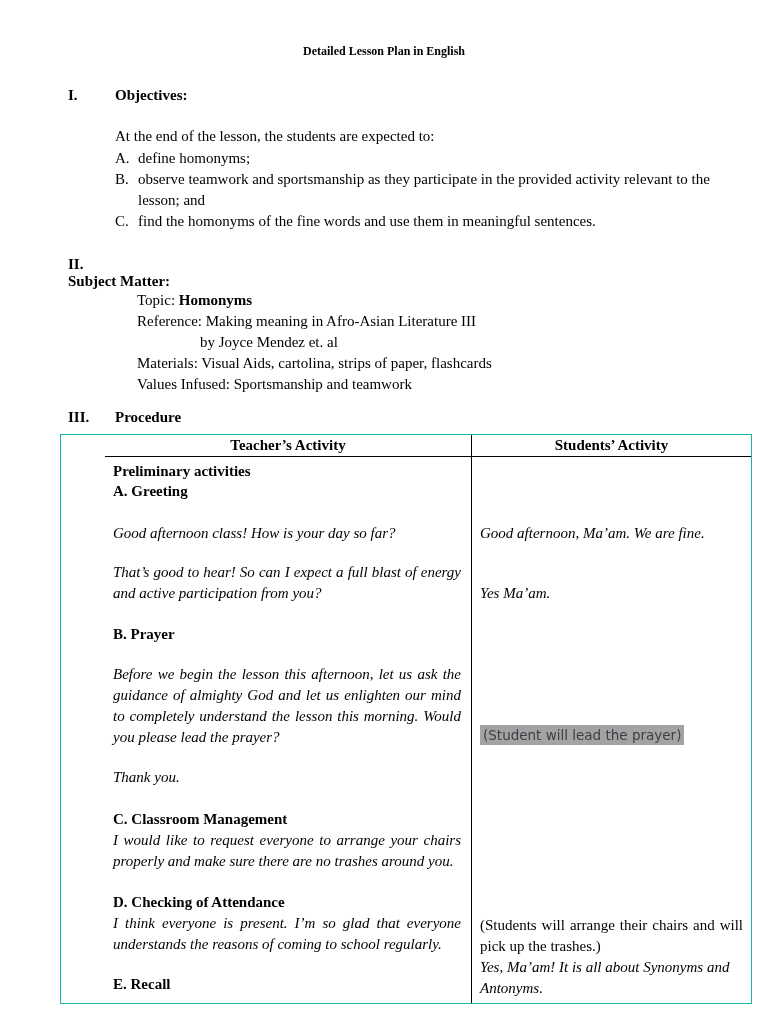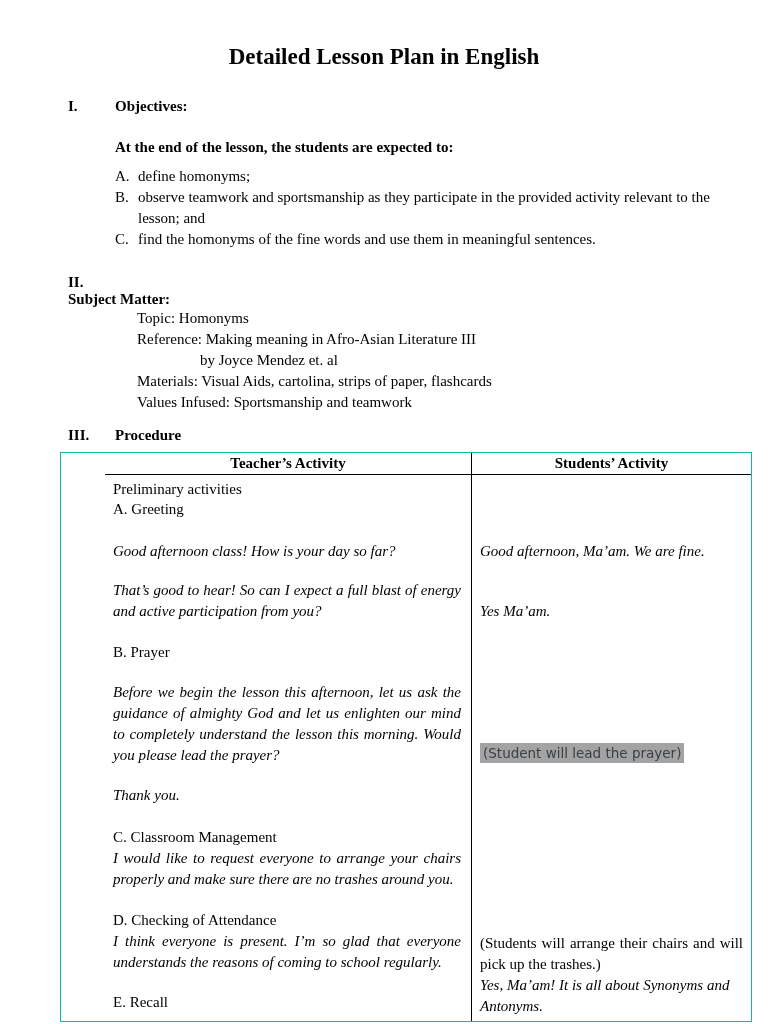--- a/index.html
+++ b/index.html
@@ -3,43 +3,43 @@
 <meta charset="utf-8">
 <style>
   html,body{margin:0;padding:0;background:#e9e9e9;}
   .page{
     width:768px;height:1024px;margin:0 auto;background:#ffffff;
     position:relative;font-family:"Liberation Serif",serif;
     font-size:15px;color:#000;overflow:hidden;
   }
   .title{
     margin:0;padding-top:44px;text-align:center;
-    font-size:23px;font-weight:bold;
+    font-size:12px;font-weight:bold;
   }
   .sec-head{display:flex;margin-left:68px;font-weight:bold;}
   .sec-head .num{width:47px;}
   #objectives-head{margin-top:28px;}
-  .intro{margin:22px 46px 8px 115px;line-height:21px;font-weight:bold;}
+  .intro{margin:22px 46px 1px 115px;line-height:21px;}
   .olist{margin:0 46px 0 115px;}
   .li{display:flex;line-height:21px;}
   .li .marker{width:23px;flex:0 0 23px;}
   .li .txt{flex:1;}
   #subject-head{margin-top:24px;flex-direction:column;}
   .sm-line{margin-left:137px;line-height:21px;}
   .sm-indent{margin-left:200px;}
   #procedure-head{margin-top:14px;}
   .tbl{margin:8px 0 16px 60px;width:646px;border:1px solid #14b8a6;padding-left:44px;}
   .thead{display:flex;border-bottom:1px solid #000;font-weight:bold;text-align:center;}
   .th1{width:366px;border-right:1px solid #000;padding:2px 0;}
   .th2{flex:1;padding:2px 0;}
   .tbody{display:flex;height:546px;}
   .td1{width:366px;border-right:1px solid #000;position:relative;}
   .td2{flex:1;position:relative;}
   .p{position:absolute;left:8px;right:10px;margin:0;line-height:21px;}
-  .bold{font-weight:normal;}
+  .bold{font-weight:bold;}
   .it{font-style:italic;}
   .just{text-align:justify;}
   .hl{
     background:#a3a3a3;color:#3a4047;
     font-family:"DejaVu Sans","Liberation Sans",sans-serif;
     font-size:13.5px;font-style:normal;padding:2px 3px;
   }
 </style>
 </head>
 <body>

